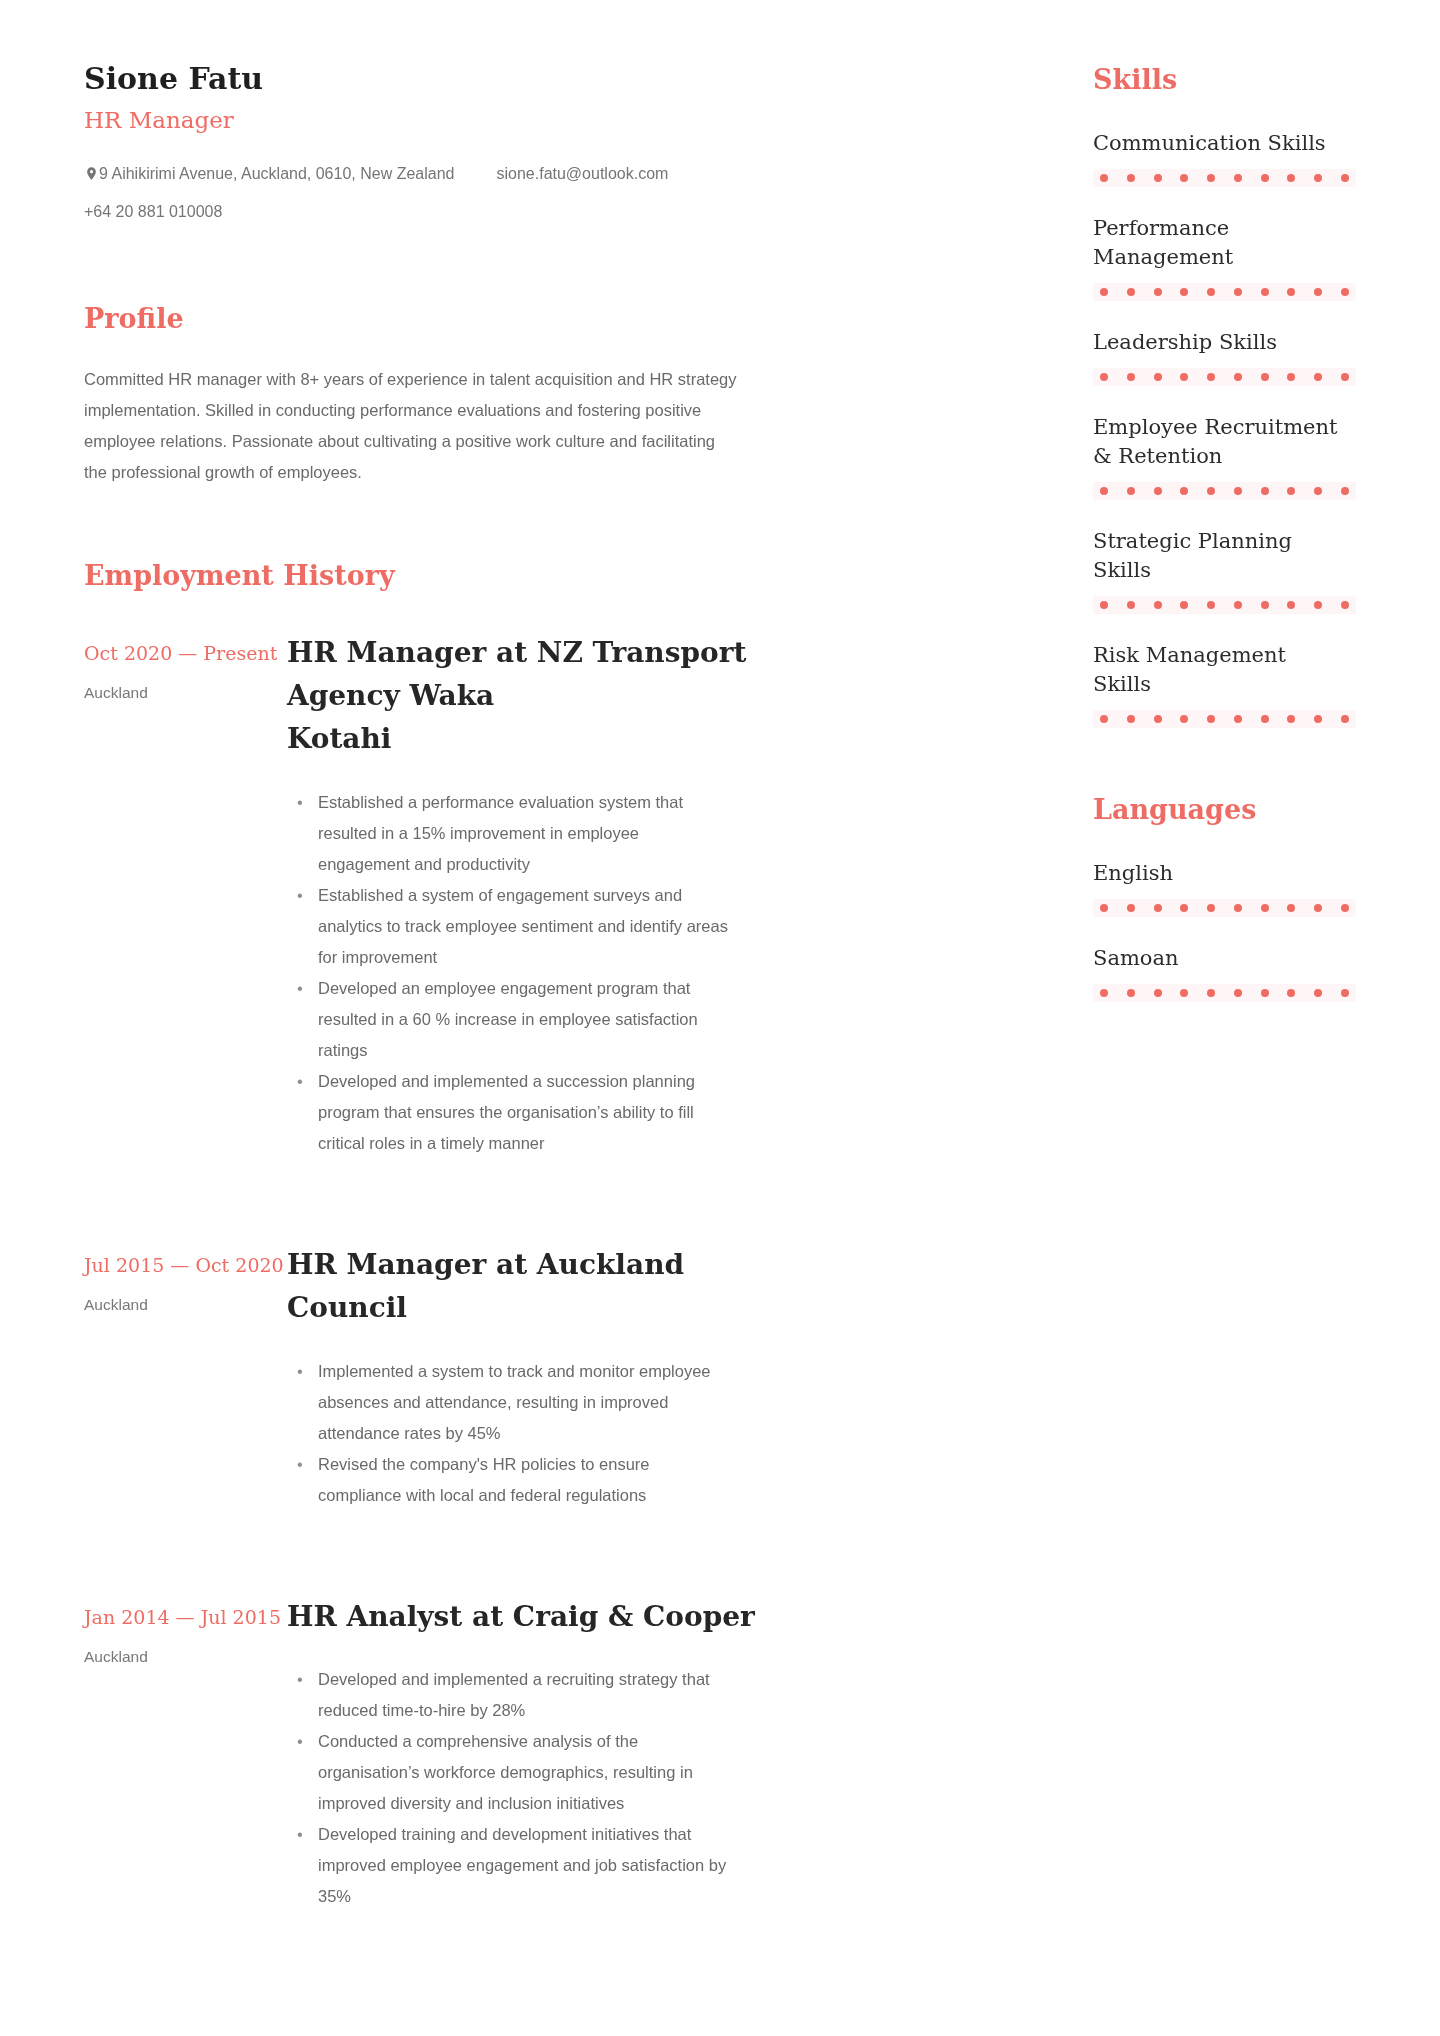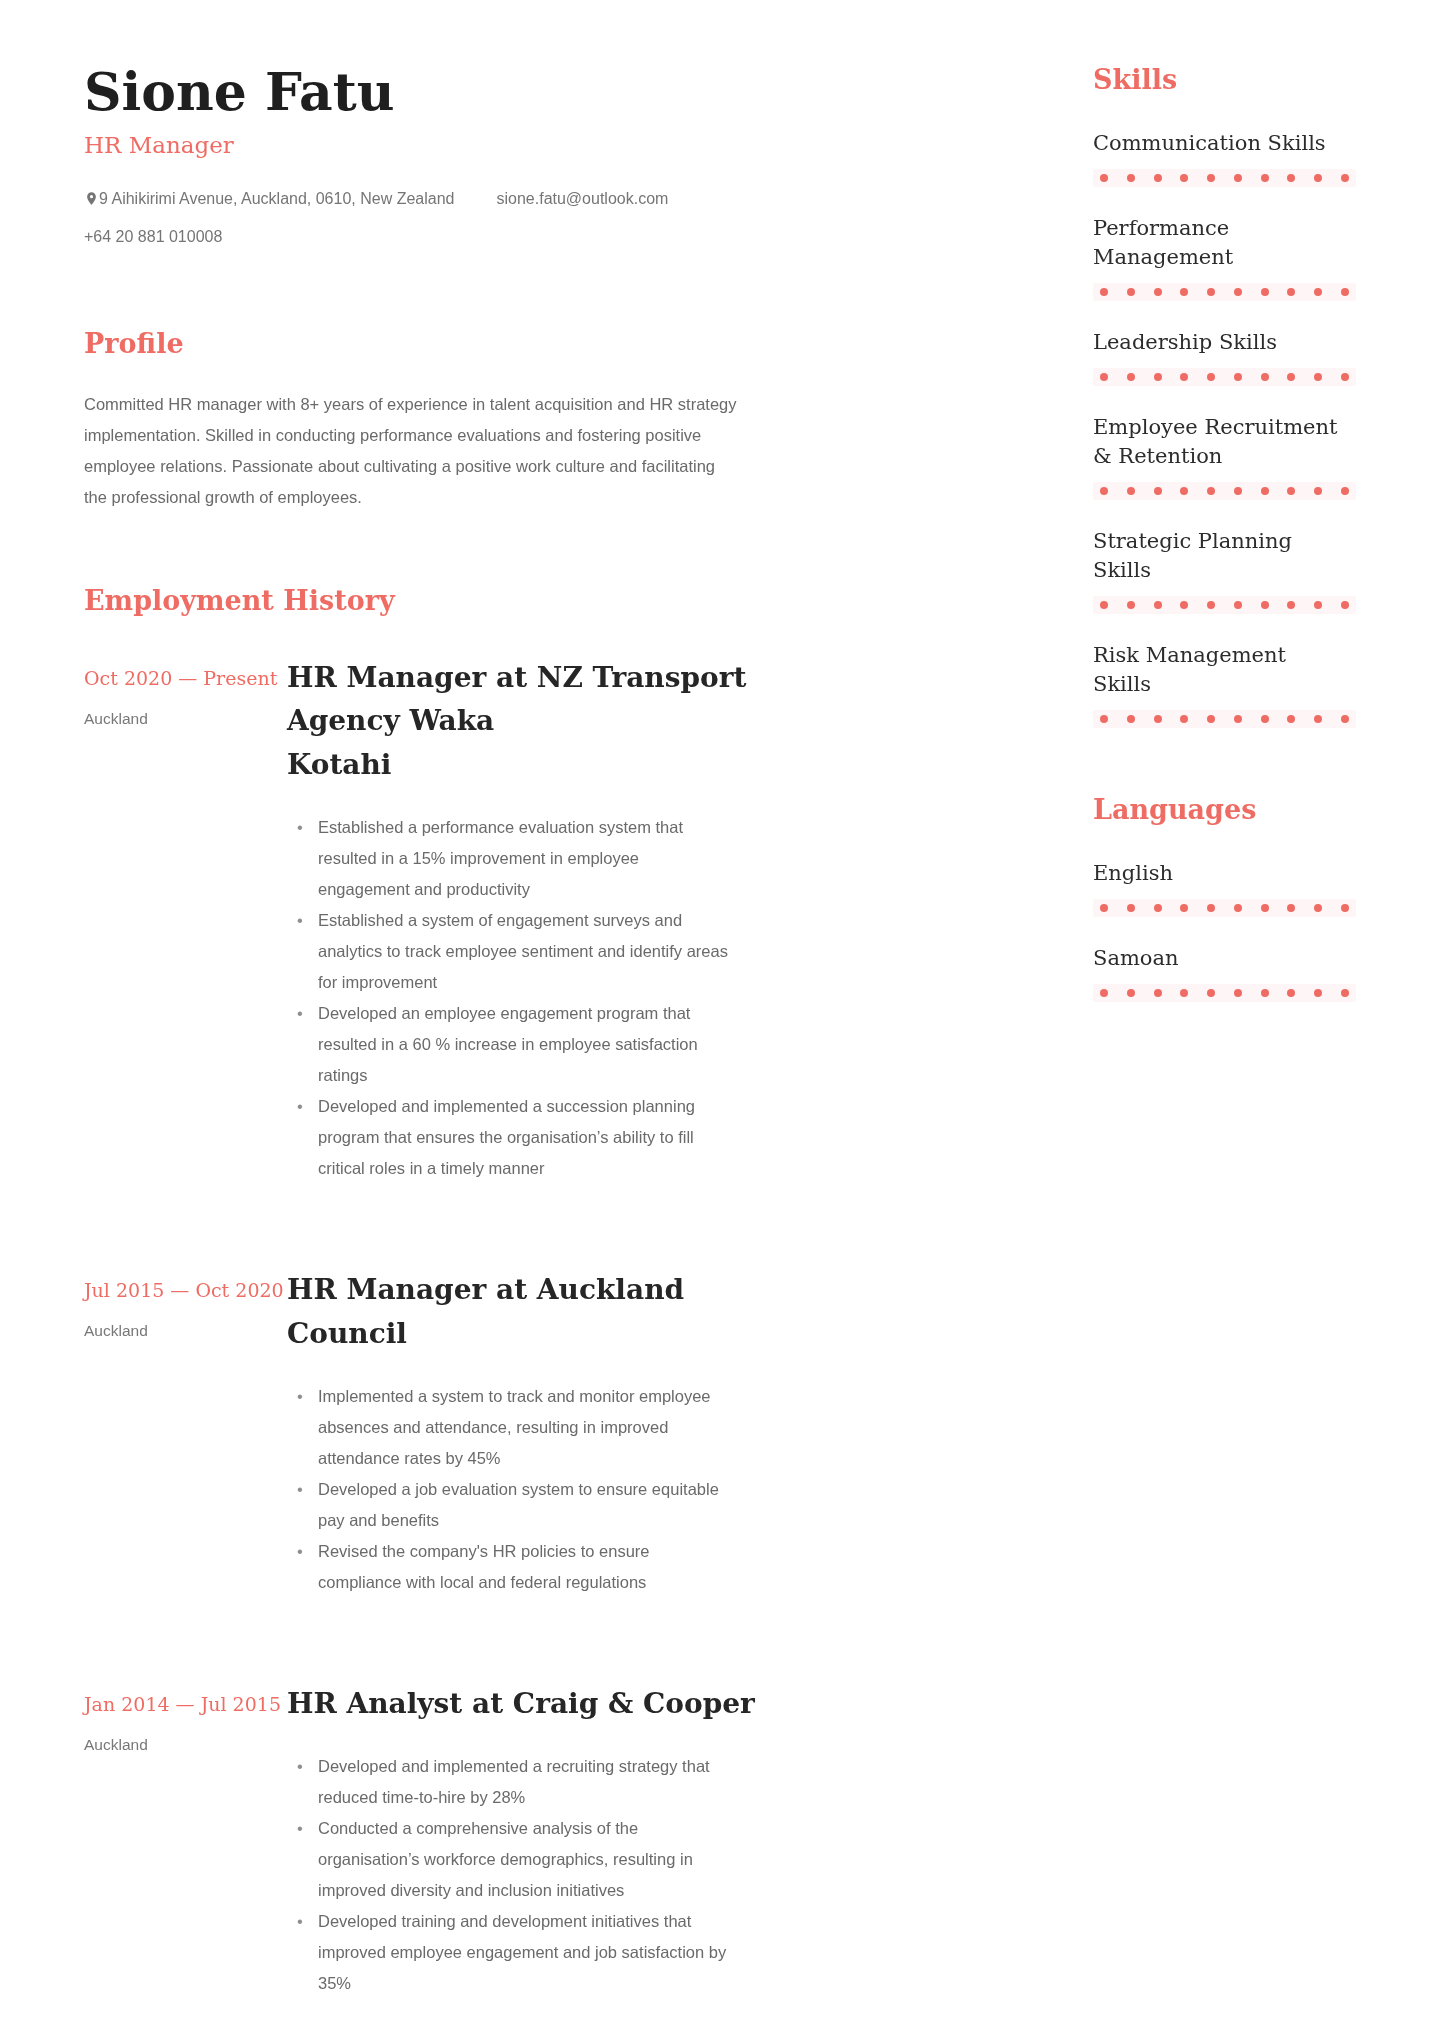--- a/index.html
+++ b/index.html
@@ -14,21 +14,21 @@
     display: flex;
     align-items: flex-start;
     font-family: "Liberation Sans", sans-serif;
   }
 
   
   .main { width: 690px; flex: 0 0 auto; }
 
   .name {
     font-family: "DejaVu Serif", "Liberation Serif", serif;
-    font-size: 52px;
+    font-size: 30px;
     font-weight: 700;
     line-height: 1.15;
     color: #1f1f1f;
     margin: 0;
   }
   .role {
     font-family: "DejaVu Serif", "Liberation Serif", serif;
     font-size: 23px;
     font-weight: 400;
     color: var(--accent);
@@ -178,21 +178,20 @@
 
       <article class="job">
         <div class="job-meta">
           <div class="job-date">Jul 2015 — Oct 2020</div>
           <div class="job-location">Auckland</div>
         </div>
         <div class="job-body">
           <h3 class="job-title">HR Manager at Auckland Council</h3>
           <ul class="job-bullets">
             <li>Implemented a system to track and monitor employee absences and attendance, resulting in improved attendance rates by 45%</li>
-            <li>Developed a job evaluation system to ensure equitable pay and benefits</li>
             <li>Revised the company's HR policies to ensure compliance with local and federal regulations</li>
           </ul>
         </div>
       </article>
 
       <article class="job">
         <div class="job-meta">
           <div class="job-date">Jan 2014 — Jul 2015</div>
           <div class="job-location">Auckland</div>
         </div>

